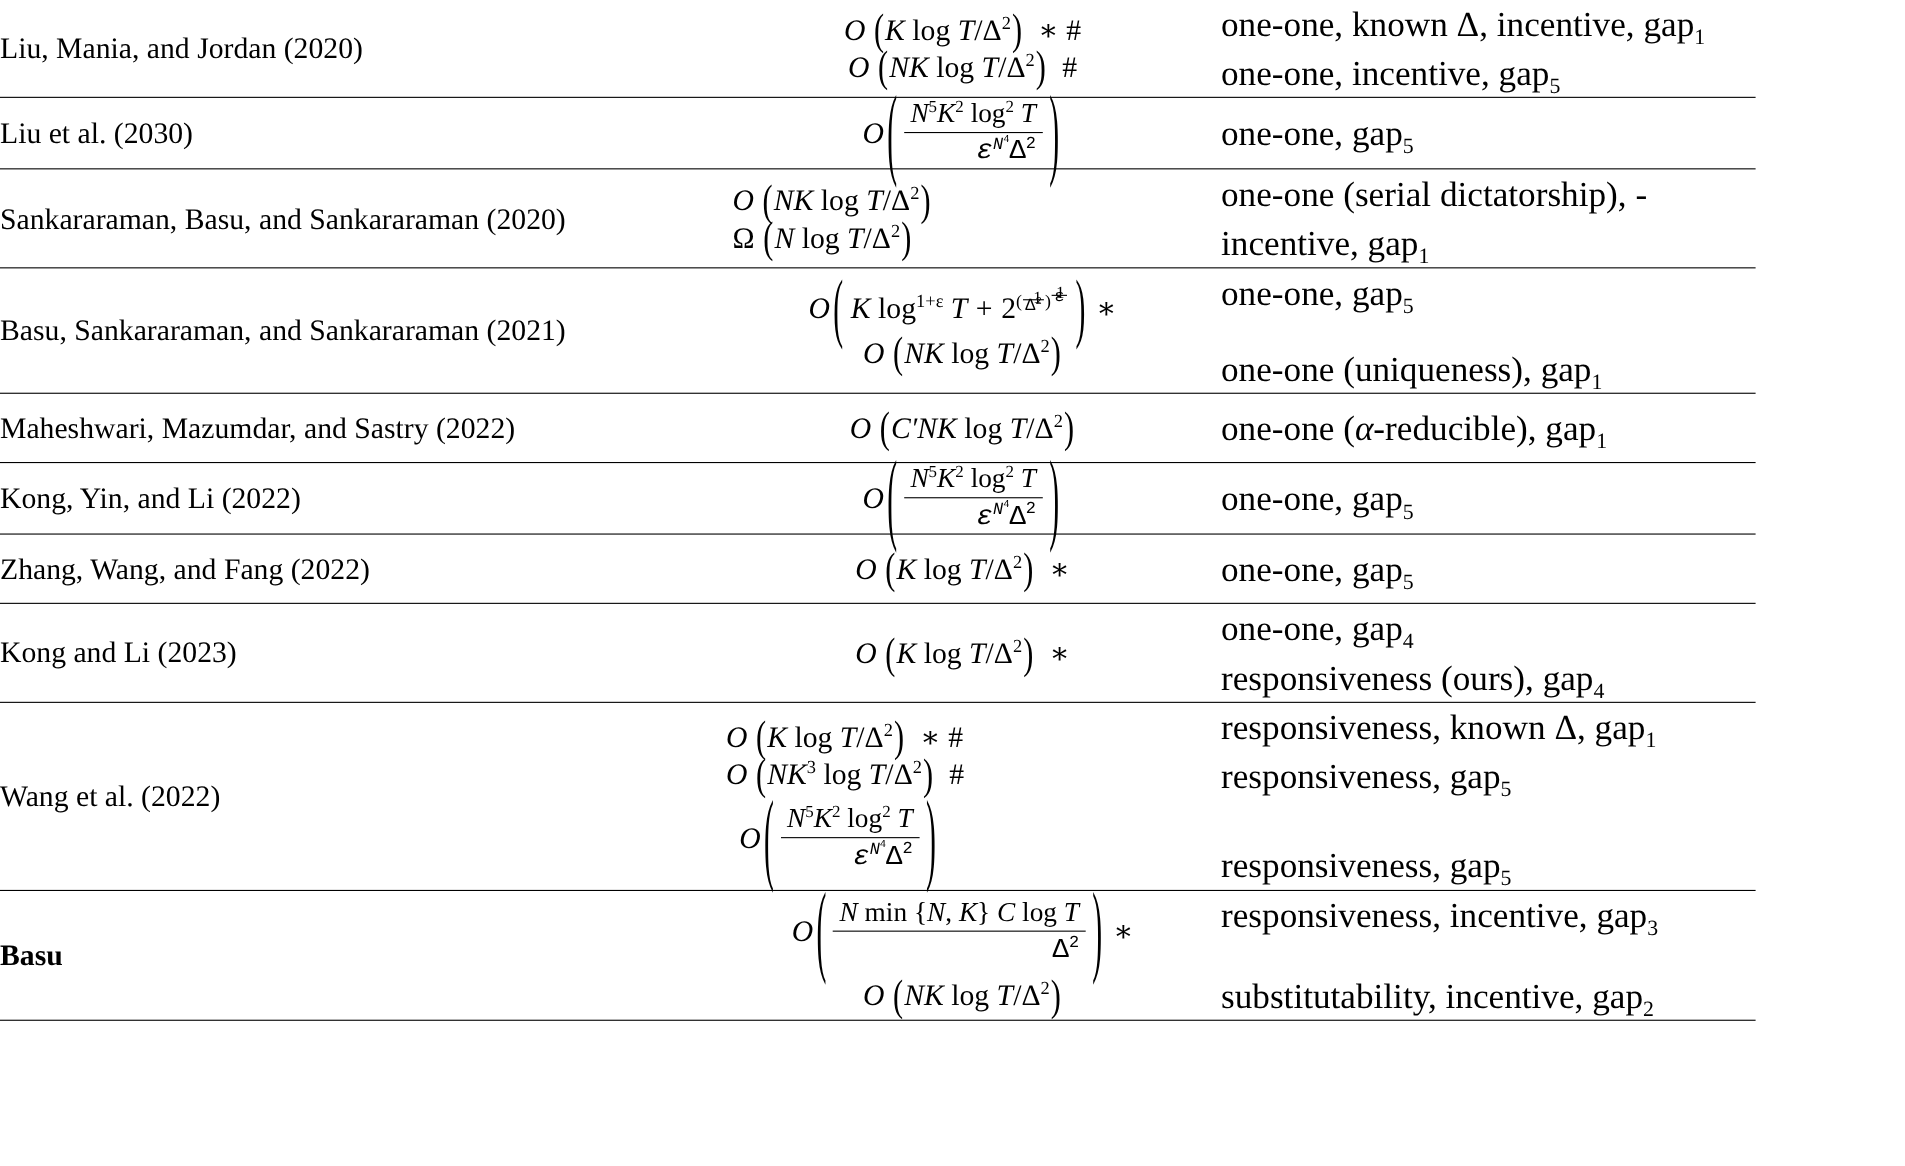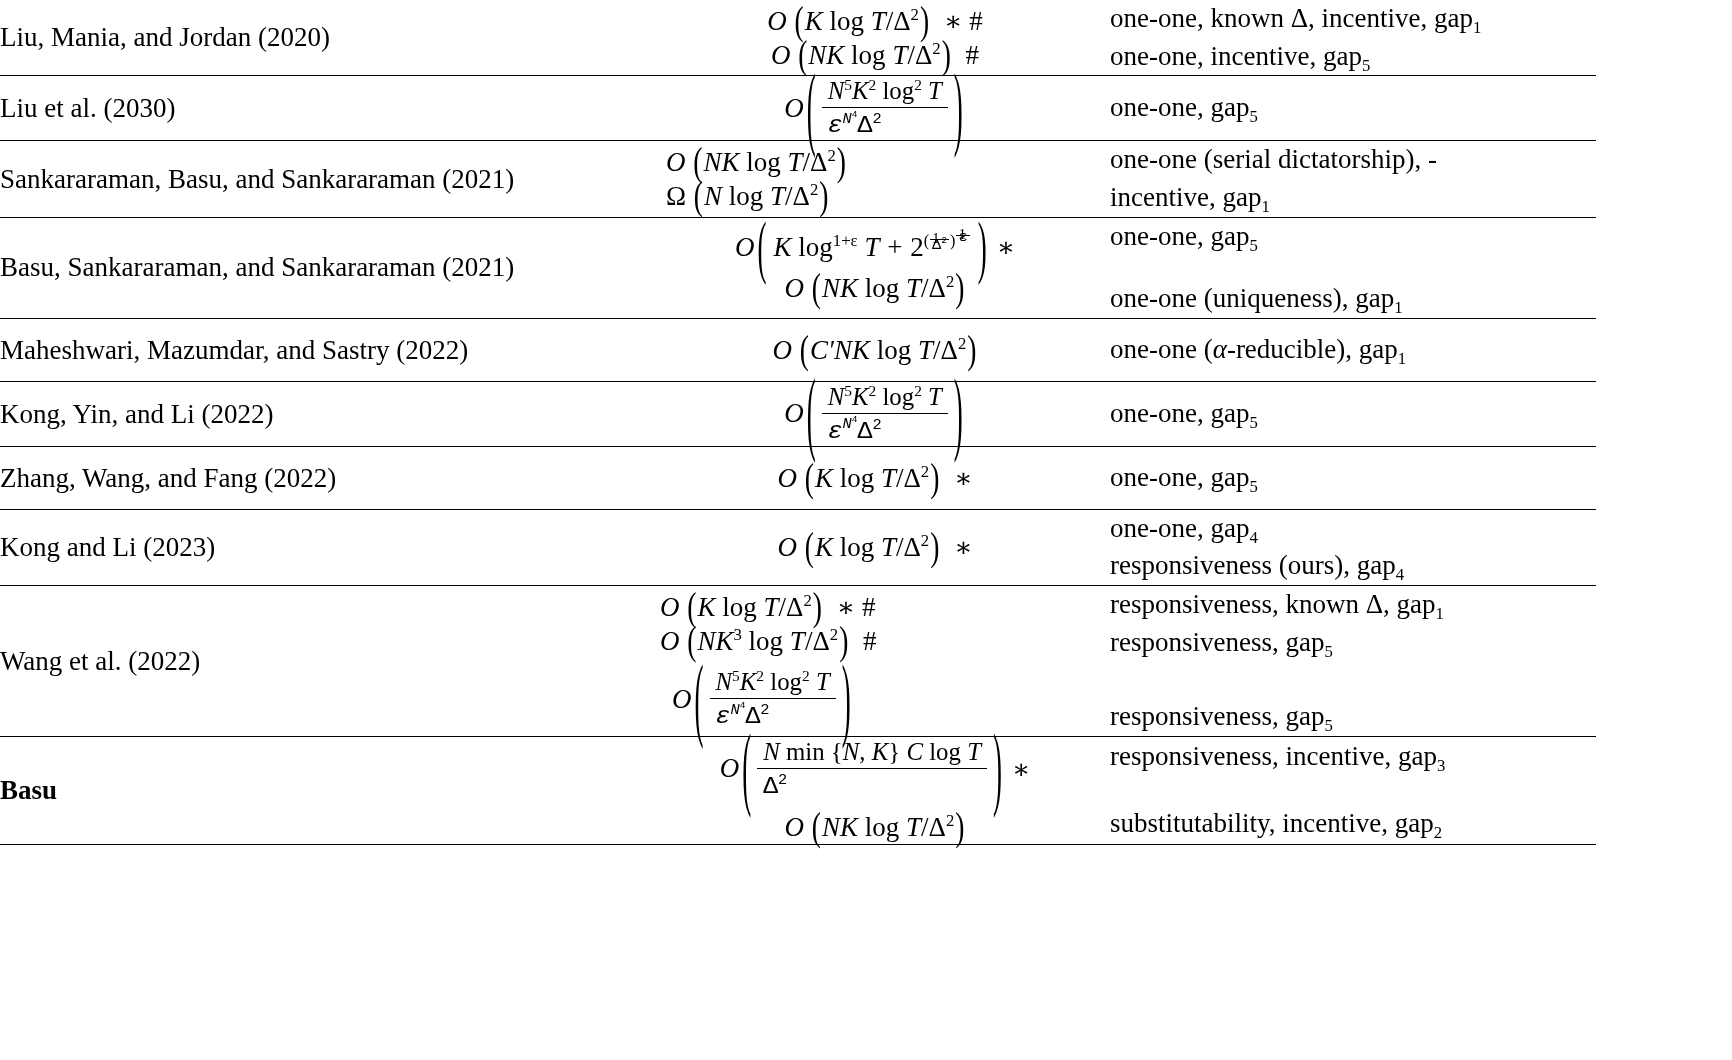--- a/index.html
+++ b/index.html
@@ -45,21 +45,21 @@
     white-space: nowrap;
   }
   .ref.bold { font-weight: bold; }
 
   .bound {
     font-size: 27px;
     text-align: center;
     padding: 0 4px;
   }
   .assum {
-    font-size: 27px;
+    font-size: 32px;
     padding-left: 26px;
     padding-right: 8px;
     line-height: 1.32;
     margin-left: 42px;
   }
 
   .lines > div { padding: 1px 0; }
 
   
   .math {
@@ -85,21 +85,21 @@
   .paren.tall {
     transform: scaleY(3.45);
     font-size: 1.0em;
     padding: 0 3px;
   }
 
   
   .frac {
     display: inline-block;
     vertical-align: middle;
-    text-align: left;
+    text-align: right;
     font-size: 0.92em;
     padding: 0 3px;
   }
   .frac > .num { display: block; padding: 0 6px 2px 6px; }
   .frac > .den { display: block; border-top: 1.3px solid #000; padding: 3px 6px 0 6px; font-family: Liberation Mono, monospace; }
 
   .starmark { font-style: normal; padding-left: 7px; }
   .hashmark { font-style: normal; padding-left: 7px; }
 
   .bigbox { display: inline-flex; align-items: center; }
@@ -160,21 +160,21 @@
       </div>
     </td>
     <td class="assum">
       <div class="lines">
         <div class="nowrapline"><span>one-one, gap</span><sub class="e">5</sub></div>
       </div>
     </td>
   </tr>
 
   <tr class="datarow">
-    <td class="ref">Sankararaman, Basu, and Sankararaman (2021)</td>
+    <td class="ref">Sankararaman, Basu, and Sankararaman (2020)</td>
     <td class="bound">
       <div class="lines" style="text-align:left; padding-left:26px;">
         <div><span class="math">
           <span class="mi">O</span>
           <span class="paren">(</span><span class="mi">N</span><span class="mi">K</span><span>&nbsp;</span><span class="mo">log</span><span>&nbsp;</span><span class="mi">T</span><span class="mo">/</span><span class="mo">Δ</span><sup class="e">2</sup><span class="paren">)</span>
         </span></div>
         <div><span class="math">
           <span class="mo">Ω</span>
           <span class="paren">(</span><span class="mi">N</span><span>&nbsp;</span><span class="mo">log</span><span>&nbsp;</span><span class="mi">T</span><span class="mo">/</span><span class="mo">Δ</span><sup class="e">2</sup><span class="paren">)</span>
         </span></div>

